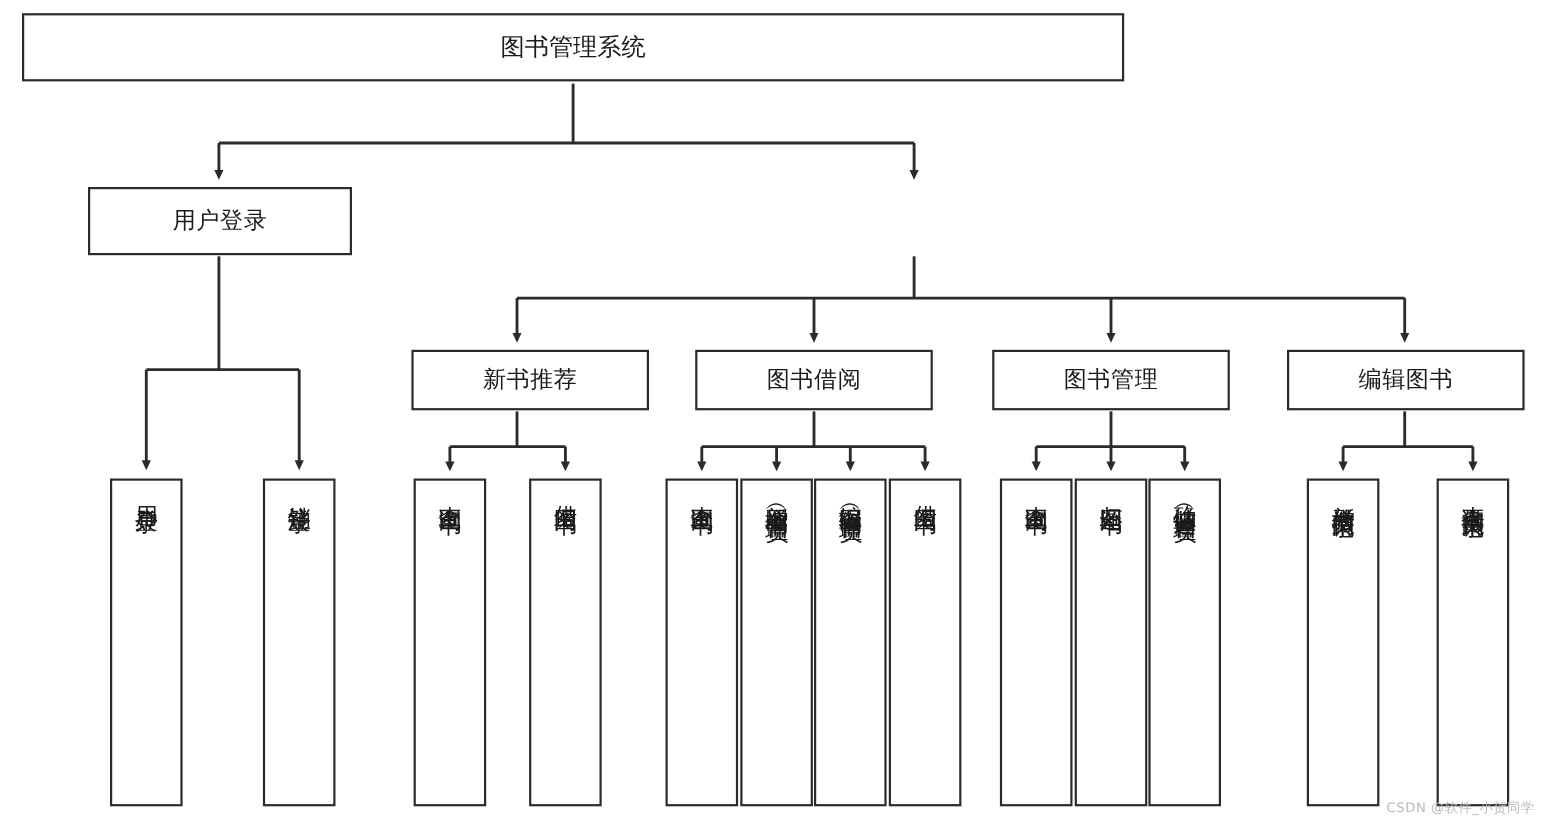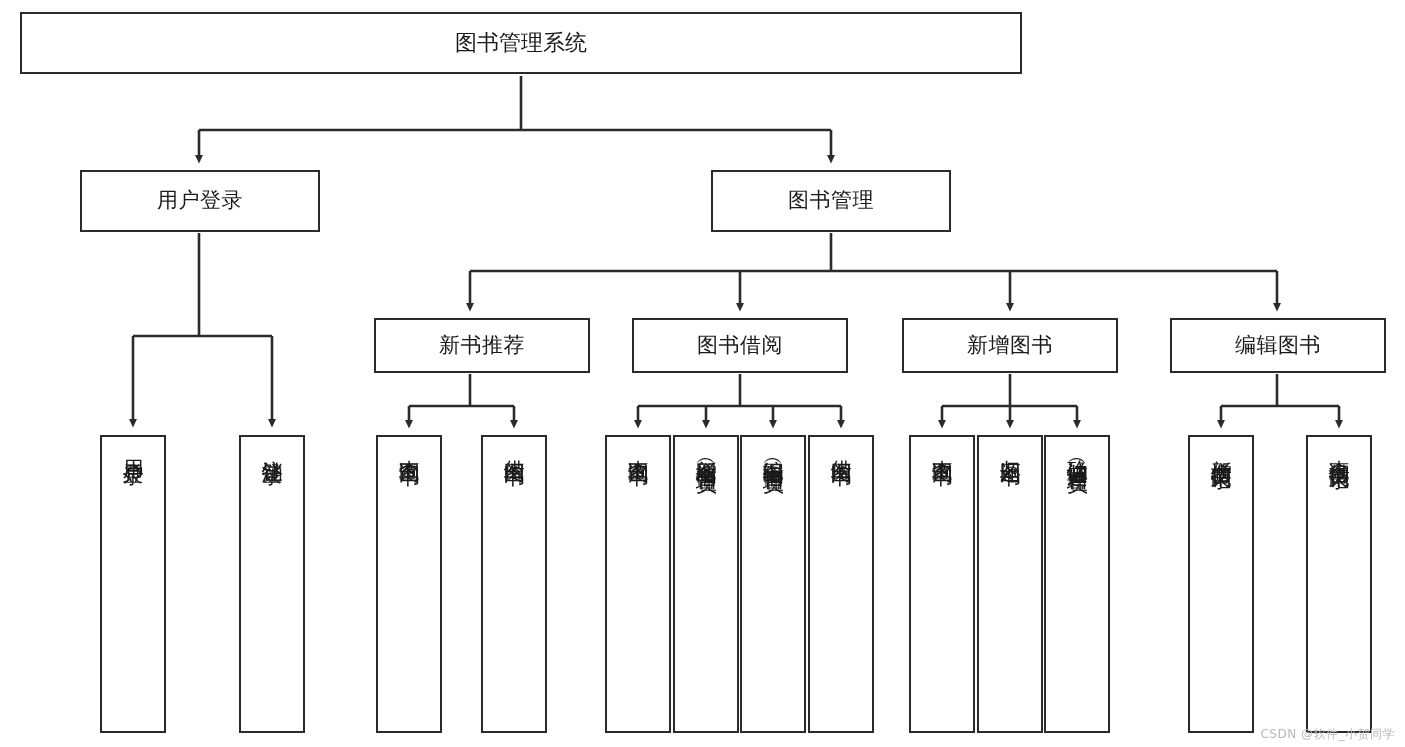--- a/index.html
+++ b/index.html
@@ -119,32 +119,29 @@
     </g>
   </svg>
 
   <div class="node root" style="left:20px; top:12px; width:1002px; height:62px;">
     <span>图书管理系统</span>
   </div>
 
   <div class="node h" style="left:80px; top:170px; width:240px; height:62px;">
     <span>用户登录</span>
   </div>
-  <div class="node h" style="left:711px; top:170px; width:240px; height:62px;">
-    <span>图书管理</span>
-  </div>
 
   <div class="node h" style="left:374px; top:318px; width:216px; height:55px;">
     <span>新书推荐</span>
   </div>
   <div class="node h" style="left:632px; top:318px; width:216px; height:55px;justify-content:center;">
     <span>图书借阅</span>
   </div>
   <div class="node h" style="left:902px; top:318px; width:216px; height:55px;">
-    <span>新增图书</span>
+    <span>图书管理</span>
   </div>
   <div class="node h" style="left:1170px; top:318px; width:216px; height:55px;">
     <span>编辑图书</span>
   </div>
 
   <div class="node leaf" style="left:100px; top:435px; width:66px; height:298px;">
     <span class="vtext">用户登录</span>
   </div>
   <div class="node leaf" style="left:239px; top:435px; width:66px; height:298px;">
     <span class="vtext">注销登录</span>

